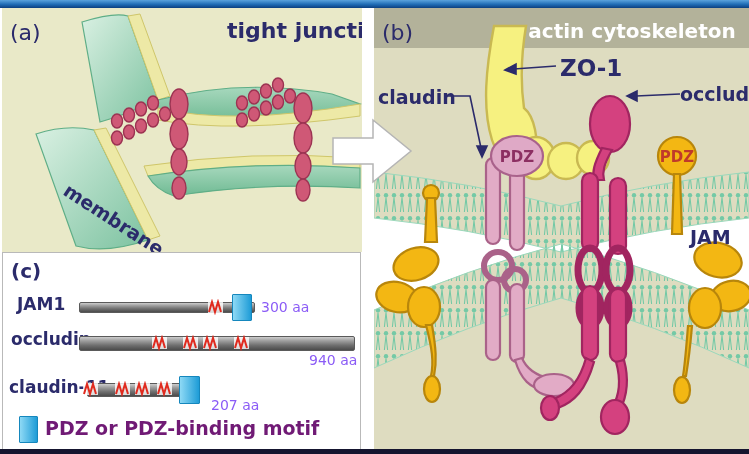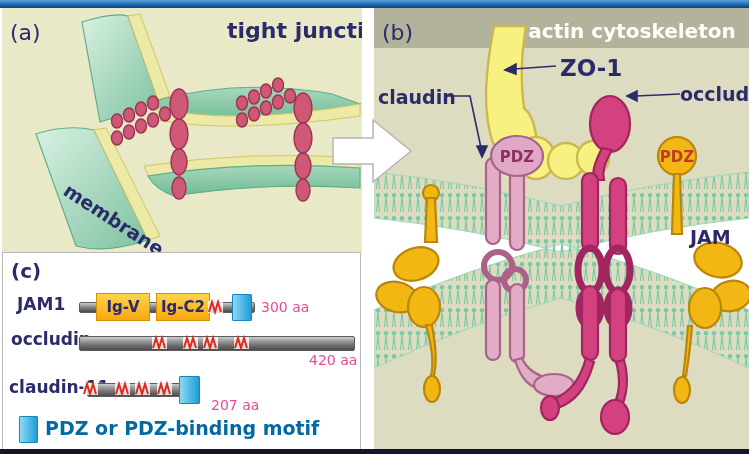--- a/index.html
+++ b/index.html
@@ -12,21 +12,21 @@
   #panel-a{left:2px;top:8px;width:360px;height:244px;background:#e9e9c8;}
   #panel-b{left:374px;top:8px;width:375px;height:441px;background:#dedcc0;}
   #panel-c{left:2px;top:252px;width:357px;height:196px;background:#ffffff;border:1px solid #b9b9b9;}
   #arrow-ab{position:absolute;left:331px;top:112px;width:84px;height:78px;}
   svg{display:block;}
   svg text{font-family:"DejaVu Sans", sans-serif;}
   .navy{fill:#2b2b6b;}
   
   .c-abs{position:absolute;}
   .c-label{color:#2b2b6b;font-size:17px;font-weight:600;white-space:nowrap;}
-  .c-aa{color:#ec4899;font-size:14px;white-space:nowrap;}
+  .c-aa{color:#8b5cf6;font-size:14px;white-space:nowrap;}
   .bar{position:absolute;border-radius:2px;
     background:linear-gradient(180deg,#cdcdcd 0%,#9d9d9d 30%,#6e6e6e 65%,#4b4b4b 100%);
     border:1px solid #5a5a5a;}
   .domain-box{position:absolute;display:flex;align-items:center;justify-content:center;
     background:linear-gradient(180deg,#ffd44f 0%,#f6a70e 100%);border:1px solid #d98f00;
     color:#2b2b6b;font-size:15px;font-weight:600;}
   .pdz-box{position:absolute;background:linear-gradient(90deg,#8ed9f5 0%,#1e9cd7 100%);
     border:1px solid #1587bd;border-radius:1px;}
   .tm{position:absolute;width:16px;height:16px;}
   .clabel-top{position:absolute;color:#2b2b6b;font-size:20px;font-weight:600;}
@@ -214,26 +214,20 @@
       <text x="143" y="154" font-size="15" font-weight="700" text-anchor="middle" fill="#8c2f62">PDZ</text>
       <text x="303" y="154" font-size="15" font-weight="700" text-anchor="middle" fill="#c03a2a">PDZ</text>
     </svg>
   </div>
 
   <div id="panel-c" class="panel">
     <div class="c-abs clabel-top" style="left:8px;top:6px;">(c)</div>
 
     <div class="c-abs c-label" style="left:14px;top:41px;text-align:center;">JAM1</div>
     <div class="bar" style="left:76px;top:49px;width:174px;height:9px;"></div>
-    <div class="domain-box" style="left:93px;top:40px;width:52px;height:26px;">
-        <span>Ig-V</span>
-      </div>
-    <div class="domain-box" style="left:153px;top:40px;width:52px;height:26px;">
-        <span>Ig-C2</span>
-      </div>
     <div class="tm" style="left:205px;top:46px;">
       <svg width="16" height="16" viewBox="0 0 16 16">
           <rect x="0" y="2" width="15" height="12" fill="#ffffff" opacity="0.8"></rect>
           <polyline points="1,13 4,3 7,13 10,3 13,13" stroke="#e02a1e" stroke-width="2" fill="none"></polyline>
         </svg>
     </div>
     <div class="pdz-box" style="left:229px;top:41px;width:18px;height:25px;"></div>
     <div class="c-abs c-aa" style="left:258px;top:46px;">300 aa</div>
 
     <div class="c-abs c-label" style="left:8px;top:76px;">occludin</div>
@@ -255,21 +249,21 @@
           <rect x="0" y="2" width="15" height="12" fill="#ffffff" opacity="0.8"></rect>
           <polyline points="1,13 4,3 7,13 10,3 13,13" stroke="#e02a1e" stroke-width="2" fill="none"></polyline>
         </svg>
     </div>
     <div class="tm" style="left:231px;top:82px;">
       <svg width="16" height="16" viewBox="0 0 16 16">
           <rect x="0" y="2" width="15" height="12" fill="#ffffff" opacity="0.8"></rect>
           <polyline points="1,13 4,3 7,13 10,3 13,13" stroke="#e02a1e" stroke-width="2" fill="none"></polyline>
         </svg>
     </div>
-    <div class="c-abs c-aa" style="left:306px;top:99px;">420 aa</div>
+    <div class="c-abs c-aa" style="left:306px;top:99px;">940 aa</div>
 
     <div class="c-abs c-label" style="left:6px;top:124px;">claudin-11</div>
     <div class="bar" style="left:84px;top:130px;width:96px;height:12px;"></div>
     <div class="tm" style="left:80px;top:128px;">
       <svg width="16" height="16" viewBox="0 0 16 16">
           <rect x="0" y="2" width="15" height="12" fill="#ffffff" opacity="0.8"></rect>
           <polyline points="1,13 4,3 7,13 10,3 13,13" stroke="#e02a1e" stroke-width="2" fill="none"></polyline>
         </svg>
     </div>
     <div class="tm" style="left:112px;top:128px;">
@@ -287,21 +281,21 @@
     <div class="tm" style="left:154px;top:128px;">
       <svg width="16" height="16" viewBox="0 0 16 16">
           <rect x="0" y="2" width="15" height="12" fill="#ffffff" opacity="0.8"></rect>
           <polyline points="1,13 4,3 7,13 10,3 13,13" stroke="#e02a1e" stroke-width="2" fill="none"></polyline>
         </svg>
     </div>
     <div class="pdz-box" style="left:176px;top:123px;width:19px;height:26px;"></div>
     <div class="c-abs c-aa" style="left:208px;top:128px;margin-top:16px;">207 aa</div>
 
     <div class="pdz-box" style="left:16px;top:163px;width:17px;height:25px;"></div>
-    <div class="c-abs" style="left:42px;top:164px;color:#0369a1;font-size:19px;font-weight:600;">PDZ or PDZ-binding motif</div>
+    <div class="c-abs" style="left:42px;top:164px;color:#701a75;font-size:19px;font-weight:600;">PDZ or PDZ-binding motif</div>
   </div>
 
   <div id="arrow-ab">
     <svg width="84" height="78" viewBox="0 0 84 78">
       <polygon points="2,26 42,26 42,8 80,39 42,70 42,52 2,52" fill="#ffffff" stroke="#b5b5b5" stroke-width="1.5"></polygon>
     </svg>
   </div>
 
   <div id="bottombar"></div>
 </div>

